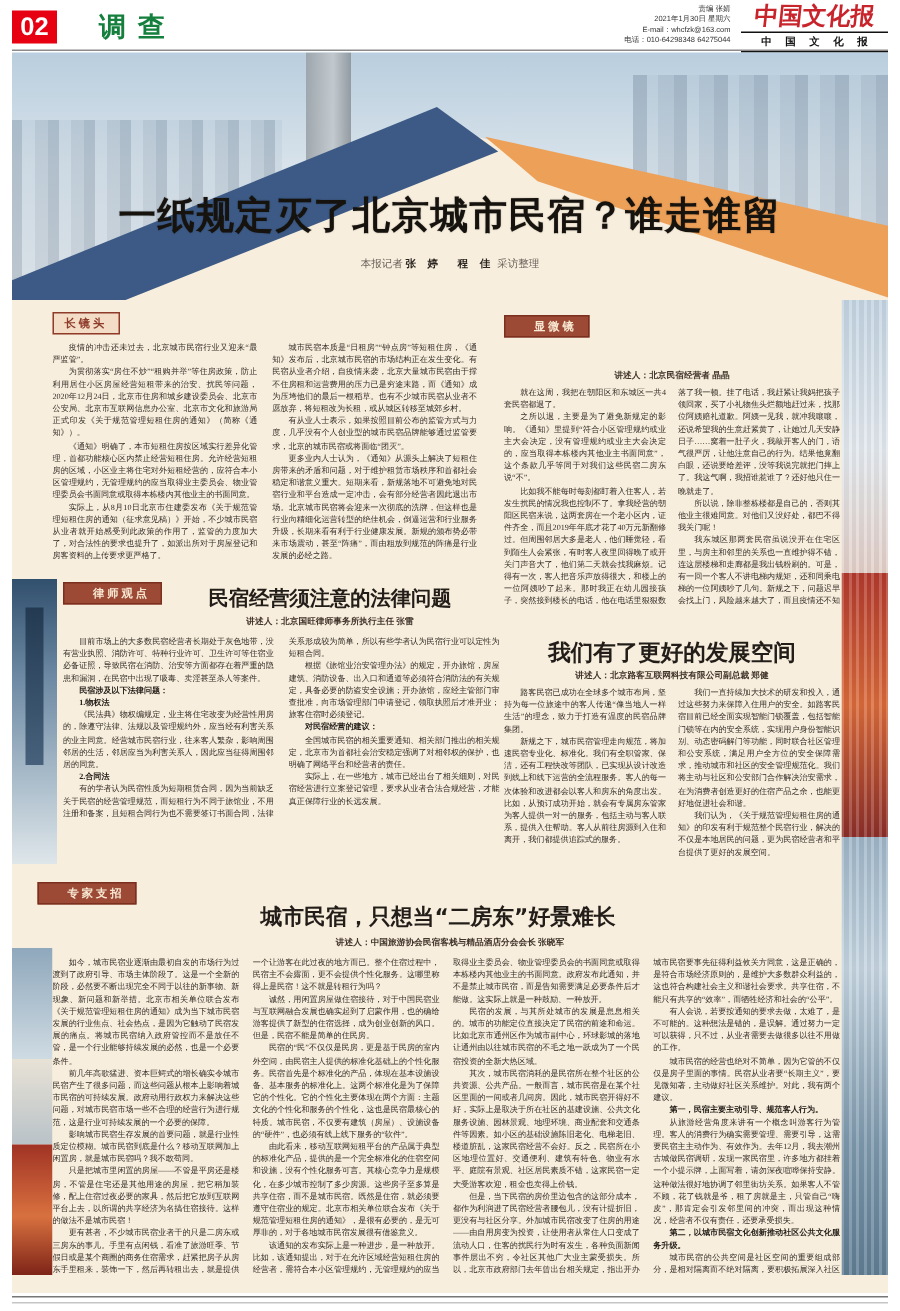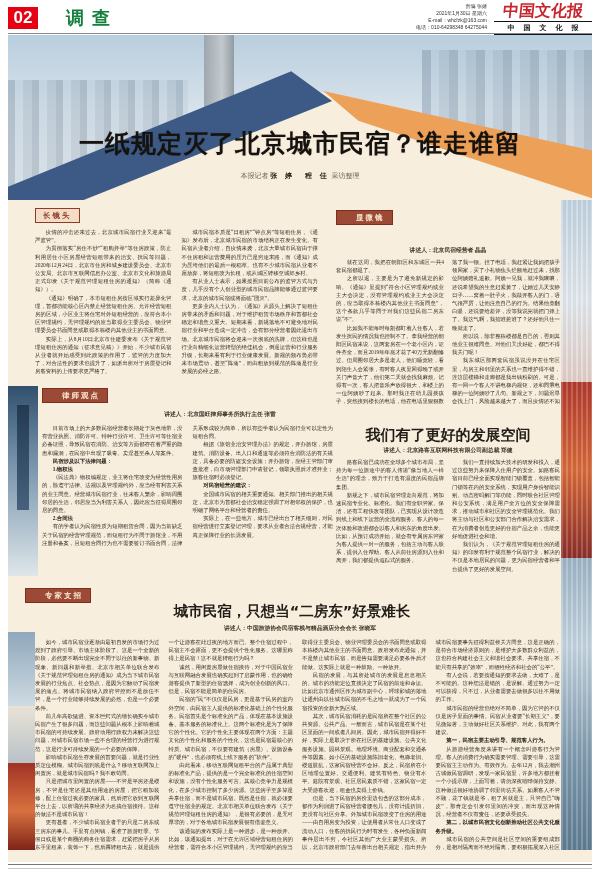--- a/index.html
+++ b/index.html
@@ -150,20 +150,21 @@
     <div class="art-title" style="left:328px;top:226px;width:224px;font-size:15px;">我们有了更好的发展空间</div>
     <div class="byline" style="left:328px;top:246px;width:224px;">讲述人：北京路客互联网科技有限公司副总裁 郑健</div>
     <div class="txt cols2" style="left:328px;top:258px;width:224px;height:126px;column-gap:8px;">
         <p>路客民宿已成功在全球多个城市布局，坚持为每一位旅途中的客人传递“像当地人一样生活”的理念，致力于打造有温度的民宿品牌集团。</p>
         <p>新规之下，城市民宿管理走向规范，将加速民宿专业化、标准化。我们有全职管家、保洁，还有工程快改等团队，已实现从设计改造到线上和线下运营的全流程服务。客人的每一次体验和改进都会以客人和房东的角度出发。比如，从预订成功开始，就会有专属房东管家为客人提供一对一的服务，包括主动与客人联系，提供入住帮助。客人从前往房源到入住和离开，我们都提供追踪式的服务。</p>
         <p>我们一直持续加大技术的研发和投入，通过这些努力来保障入住用户的安全。如路客民宿目前已经全面实现智能门锁覆盖，包括智能门锁等在内的安全系统，实现用户身份智能识别、动态密码解门等功能，同时联合社区管理和公安系统，满足用户全方位的安全保障需求，推动城市和社区的安全管理规范化。我们将主动与社区和公安部门合作解决治安需求，在为消费者创造更好的住宿产品之余，也能更好地促进社会和谐。</p>
         <p>我们认为，《关于规范管理短租住房的通知》的印发有利于规范整个民宿行业，解决的不仅是本地居民的问题，更为民宿经营者和平台提供了更好的发展空间。</p>
       </div>
 
     <div class="tag tag-fill" style="left:34px;top:188px;">律师观点</div>
+    <div class="art-title" style="left:100px;top:190px;width:224px;font-size:13.5px;">民宿经营须注意的法律问题</div>
     <div class="byline" style="left:100px;top:210px;width:224px;">讲述人：北京国旺律师事务所执行主任 张雷</div>
     <div class="txt cols2" style="left:34px;top:224px;width:291px;height:158px;">
         <p>目前市场上的大多数民宿经营者长期处于灰色地带，没有营业执照、消防许可、特种行业许可、卫生许可等住宿业必备证照，导致民宿在消防、治安等方面都存在着严重的隐患和漏洞，在民宿中出现了吸毒、卖淫甚至杀人等案件。</p>
         <p class="b">民宿涉及以下法律问题：</p>
         <p class="b">1.物权法</p>
         <p>《民法典》物权编规定，业主将住宅改变为经营性用房的，除遵守法律、法规以及管理规约外，应当经有利害关系的业主同意。经营城市民宿行业，往来客人繁杂，影响周围邻居的生活，邻居应当为利害关系人，因此应当征得周围邻居的同意。</p>
         <p class="b">2.合同法</p>
         <p>有的学者认为民宿性质为短期租赁合同，因为当前缺乏关于民宿的经营管理规范，而短租行为不同于旅馆业，不用注册和备案，且短租合同行为也不需要签订书面合同，法律关系形成较为简单，所以有些学者认为民宿行业可以定性为短租合同。</p>
         <p>根据《旅馆业治安管理办法》的规定，开办旅馆，房屋建筑、消防设备、出入口和通道等必须符合消防法的有关规定，具备必要的防盗安全设施；开办旅馆，应经主管部门审查批准，向市场管理部门申请登记，领取执照后才准开业；旅客住宿时必须登记。</p>
         <p class="b">对民宿经营的建议：</p>

